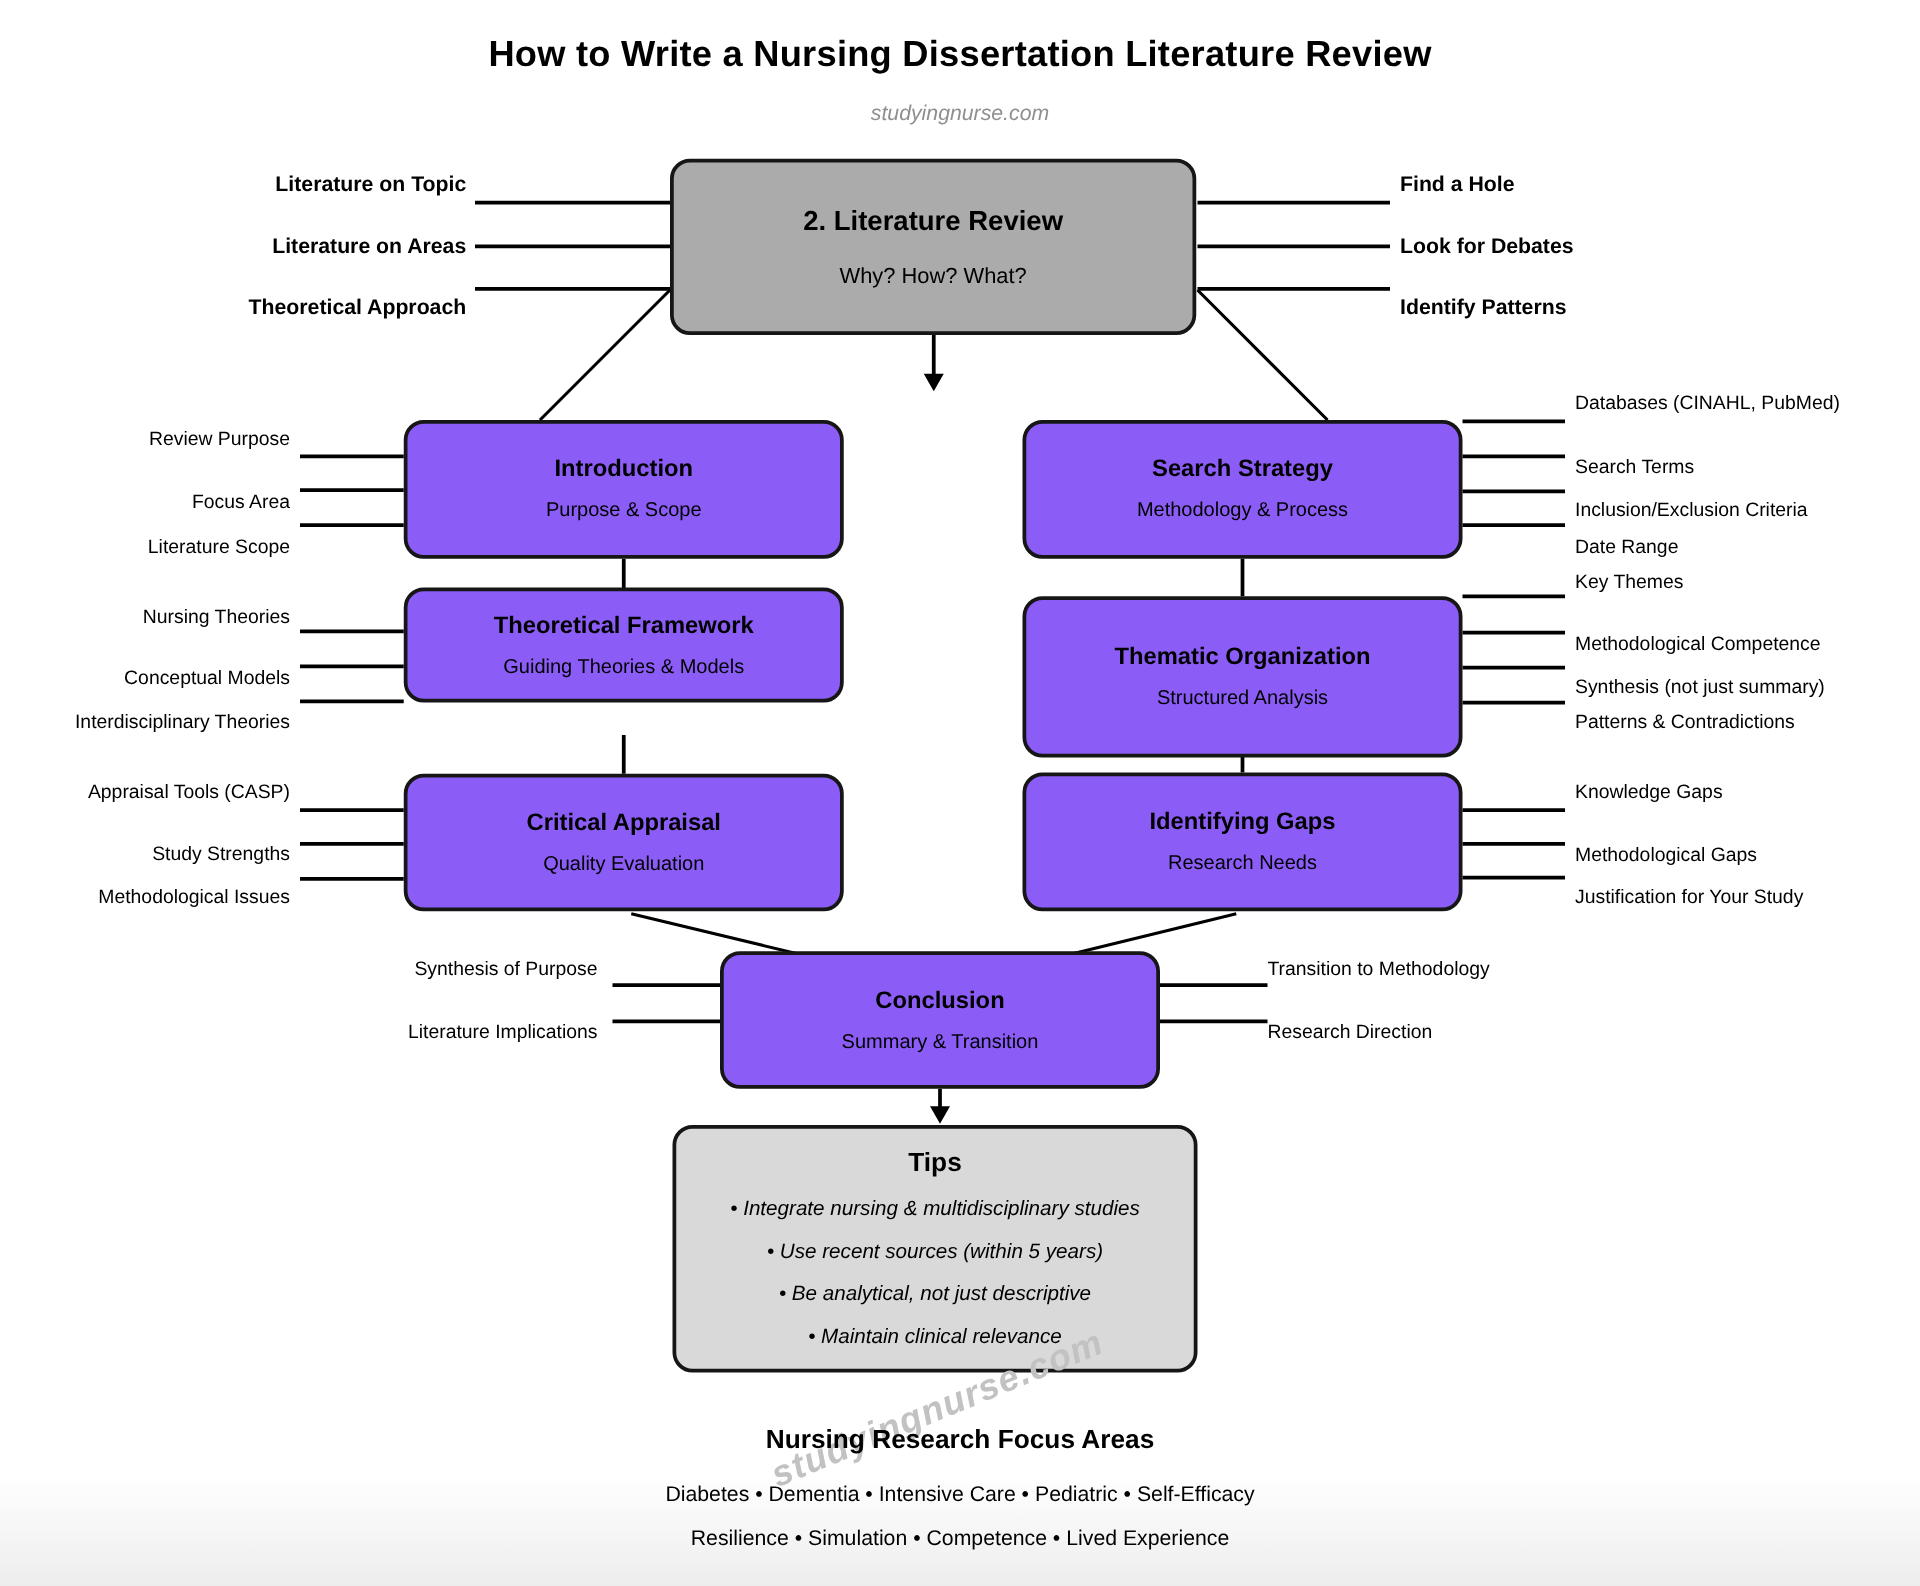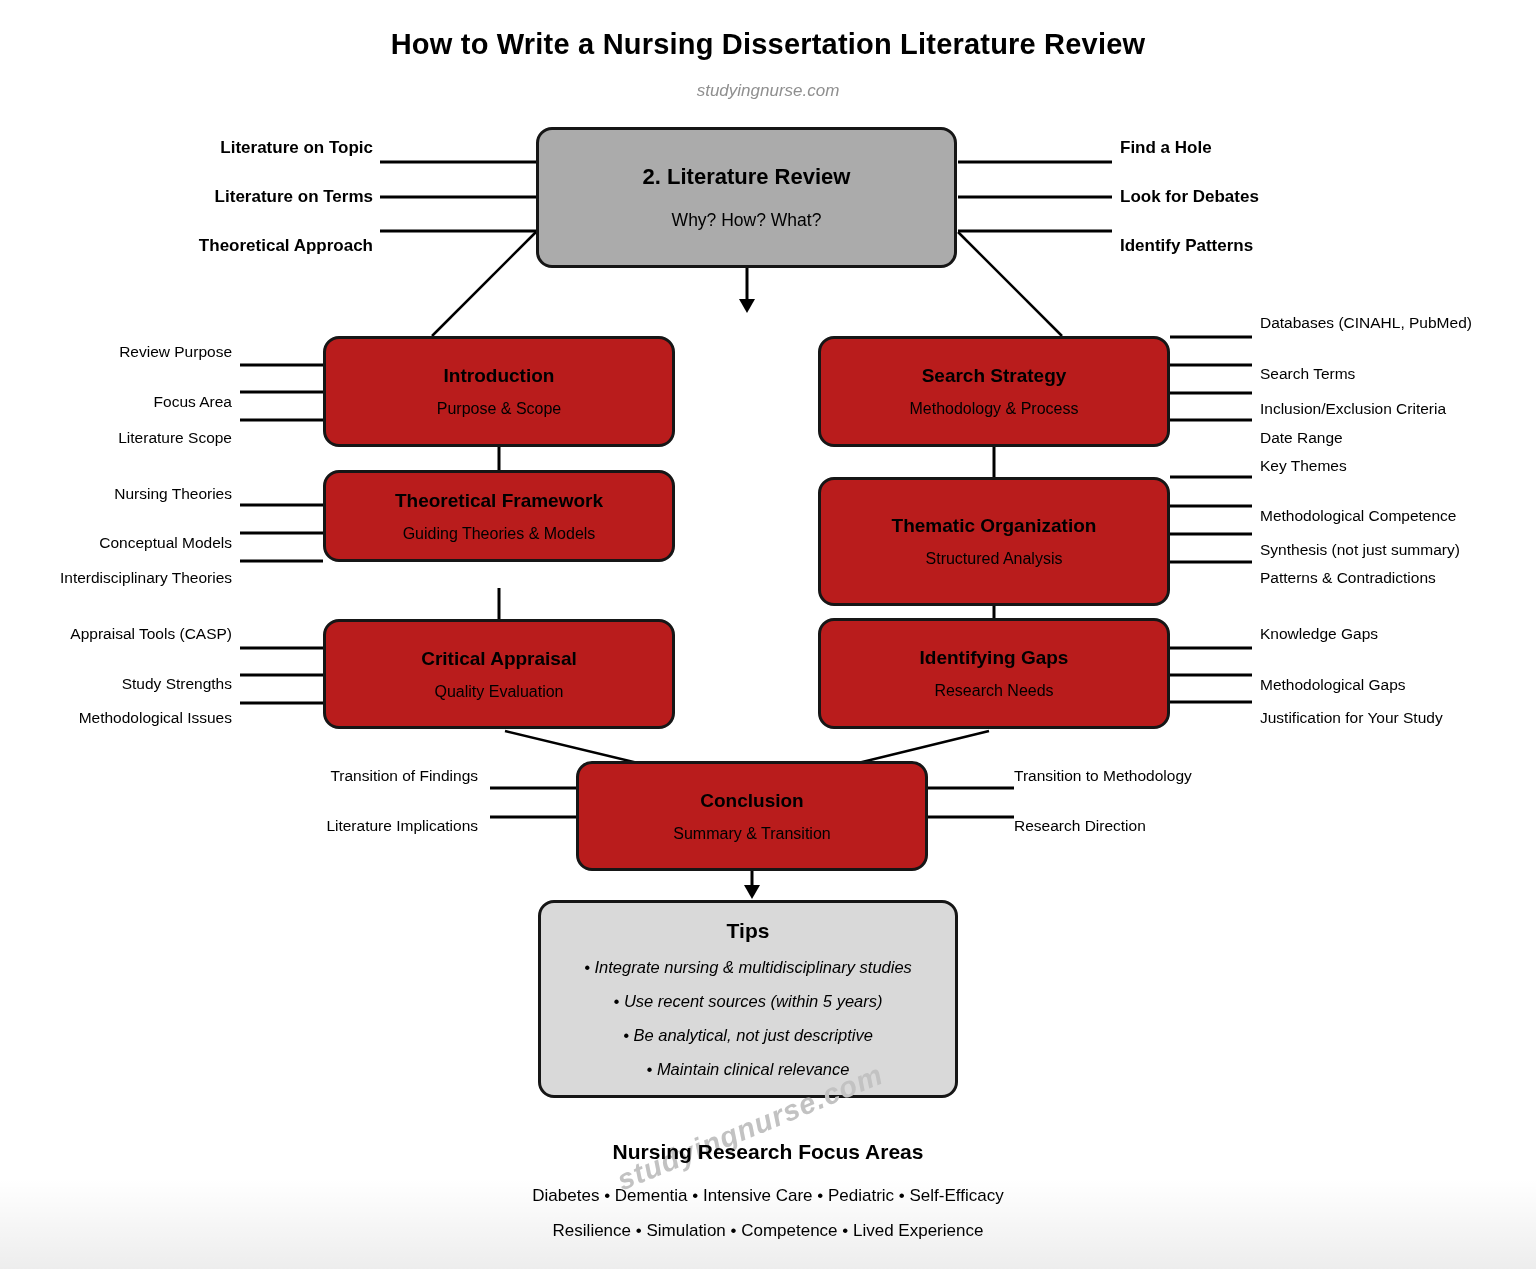--- a/index.html
+++ b/index.html
@@ -9,21 +9,21 @@
   }
   .wires{position:absolute;left:0;top:0;}
   .page-title{position:absolute;left:0;top:28px;width:100%;text-align:center;
     font-size:29px;font-weight:bold;letter-spacing:.2px;}
   .page-sub{position:absolute;left:0;top:81px;width:100%;text-align:center;
     font-size:17px;font-style:italic;color:#8f8f8f;}
   .node{position:absolute;border:3px solid #161616;border-radius:16px;
     display:flex;flex-direction:column;align-items:center;justify-content:center;
     text-align:center;box-sizing:border-box;}
   .node.dark{background:#ababab;}
-  .node.light{background:#b91c1c;}
+  .node.light{background:#8b5cf6;}
   .node-title{font-weight:bold;font-size:19px;}
   .node-sub{font-size:16px;margin-top:13px;}
   .root .node-title{font-size:22px;}
   .root .node-sub{font-size:17.5px;margin-top:20px;}
   .lbl{position:absolute;transform:translateY(-50%);font-size:15.5px;white-space:nowrap;}
   .lbl.bold{font-size:17px;font-weight:bold;}
   .lbl.ra{text-align:right;}
   .tips{position:absolute;left:538px;top:900px;width:420px;height:198px;
     background:#d9d9d9;border:3px solid #161616;border-radius:16px;box-sizing:border-box;
     display:flex;flex-direction:column;align-items:center;padding-top:16px;}
@@ -106,21 +106,21 @@
 
   <div class="page-title">How to Write a Nursing Dissertation Literature Review</div>
   <div class="page-sub">studyingnurse.com</div>
 
   <div class="node dark root" style="left:536px;top:127px;width:421px;height:141px">
     <div class="node-title">2. Literature Review</div>
     <div class="node-sub">Why? How? What?</div>
   </div>
 
   <div class="lbl bold ra" style="right:1163px;top:148px">Literature on Topic</div>
-  <div class="lbl bold ra" style="right:1163px;top:197px">Literature on Terms</div>
+  <div class="lbl bold ra" style="right:1163px;top:197px">Literature on Areas</div>
   <div class="lbl bold ra" style="right:1163px;top:246px">Theoretical Approach</div>
   <div class="lbl bold" style="left:1120px;top:148px">Find a Hole</div>
   <div class="lbl bold" style="left:1120px;top:197px">Look for Debates</div>
   <div class="lbl bold" style="left:1120px;top:246px">Identify Patterns</div>
 
   <div class="node light" style="left:323px;top:336px;width:352px;height:111px">
     <div class="node-title">Introduction</div>
     <div class="node-sub">Purpose &amp; Scope</div>
   </div>
   <div class="node light" style="left:323px;top:470px;width:352px;height:92px">
@@ -164,21 +164,21 @@
   <div class="lbl" style="left:1260px;top:550px">Synthesis (not just summary)</div>
   <div class="lbl" style="left:1260px;top:578px">Patterns &amp; Contradictions</div>
   <div class="lbl" style="left:1260px;top:634px">Knowledge Gaps</div>
   <div class="lbl" style="left:1260px;top:685px">Methodological Gaps</div>
   <div class="lbl" style="left:1260px;top:718px">Justification for Your Study</div>
 
   <div class="node light" style="left:576px;top:761px;width:352px;height:110px">
     <div class="node-title">Conclusion</div>
     <div class="node-sub">Summary &amp; Transition</div>
   </div>
-  <div class="lbl ra" style="right:1058px;top:776px">Transition of Findings</div>
+  <div class="lbl ra" style="right:1058px;top:776px">Synthesis of Purpose</div>
   <div class="lbl ra" style="right:1058px;top:826px">Literature Implications</div>
   <div class="lbl" style="left:1014px;top:776px">Transition to Methodology</div>
   <div class="lbl" style="left:1014px;top:826px">Research Direction</div>
 
   <div class="tips">
     <div class="tips-title">Tips</div>
     <div class="tips-item">• Integrate nursing &amp; multidisciplinary studies</div>
     <div class="tips-item">• Use recent sources (within 5 years)</div>
     <div class="tips-item">• Be analytical, not just descriptive</div>
     <div class="tips-item">• Maintain clinical relevance</div>

